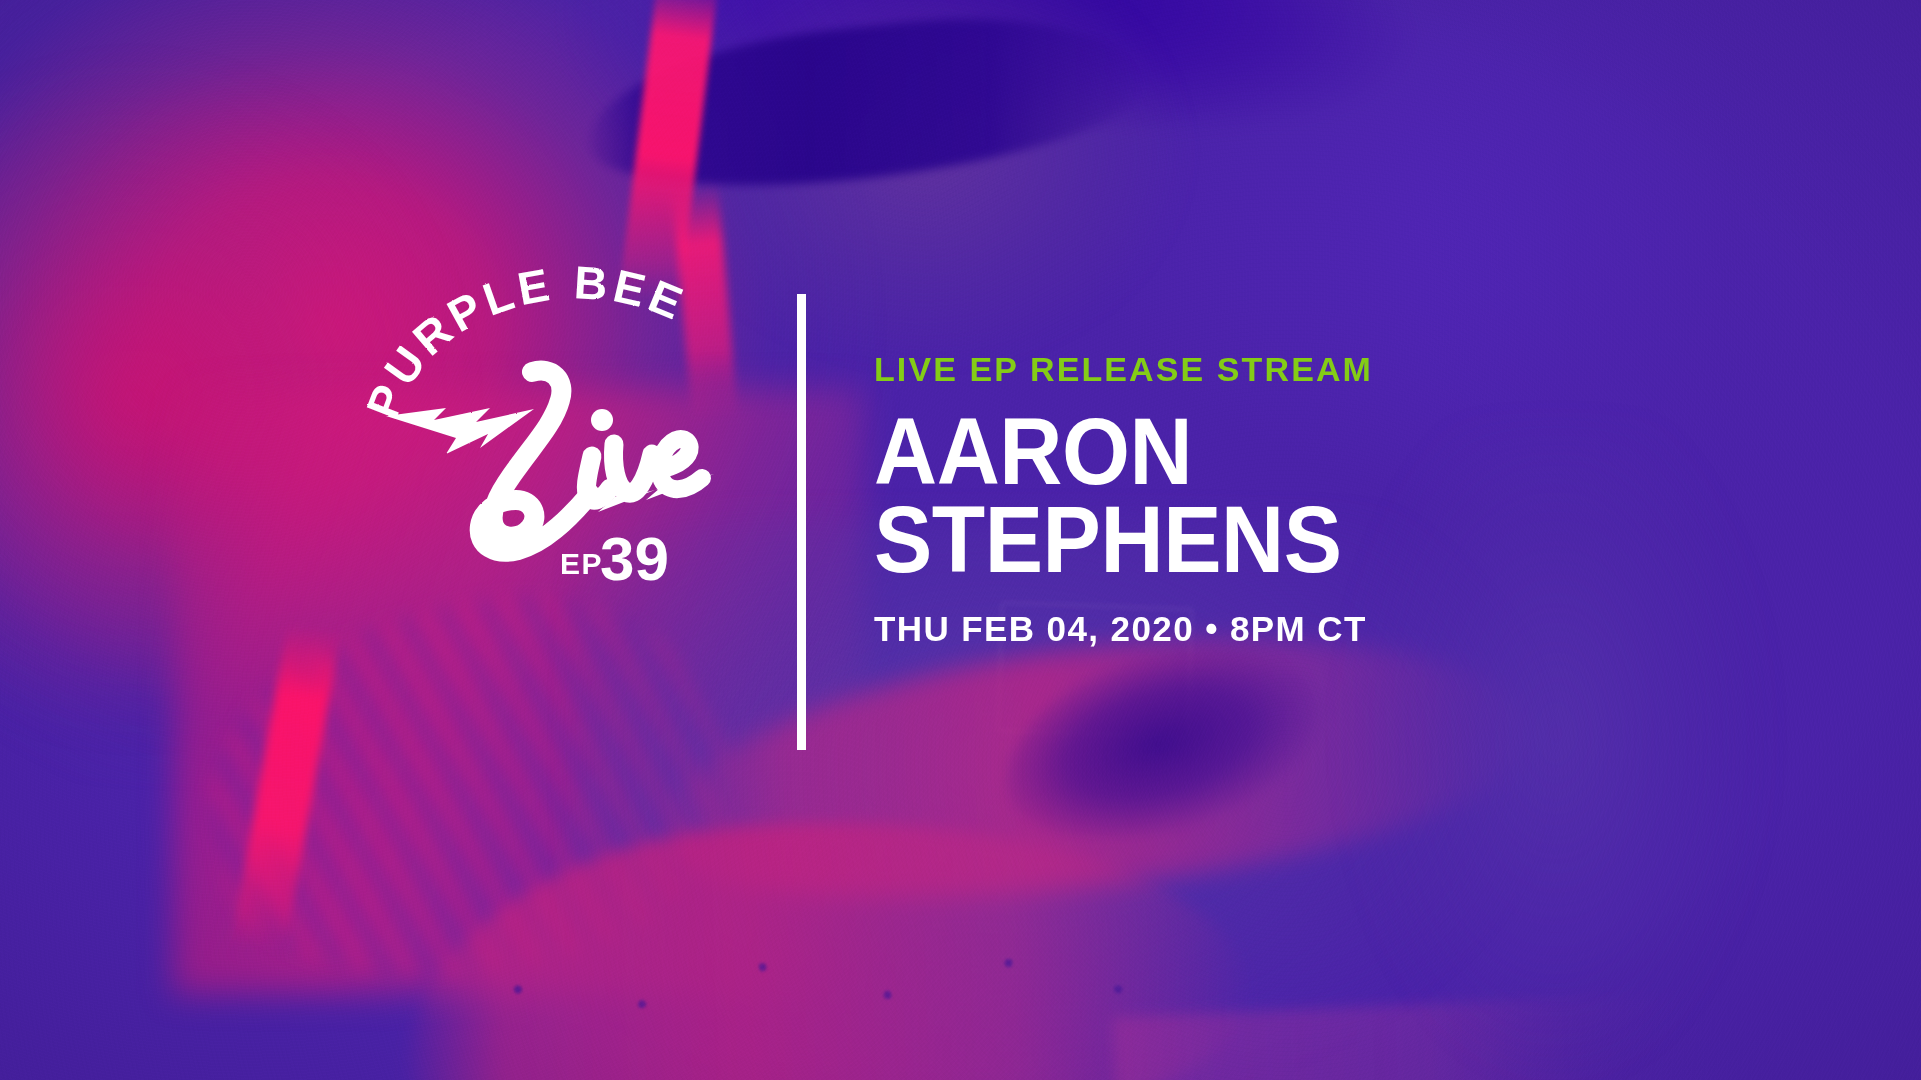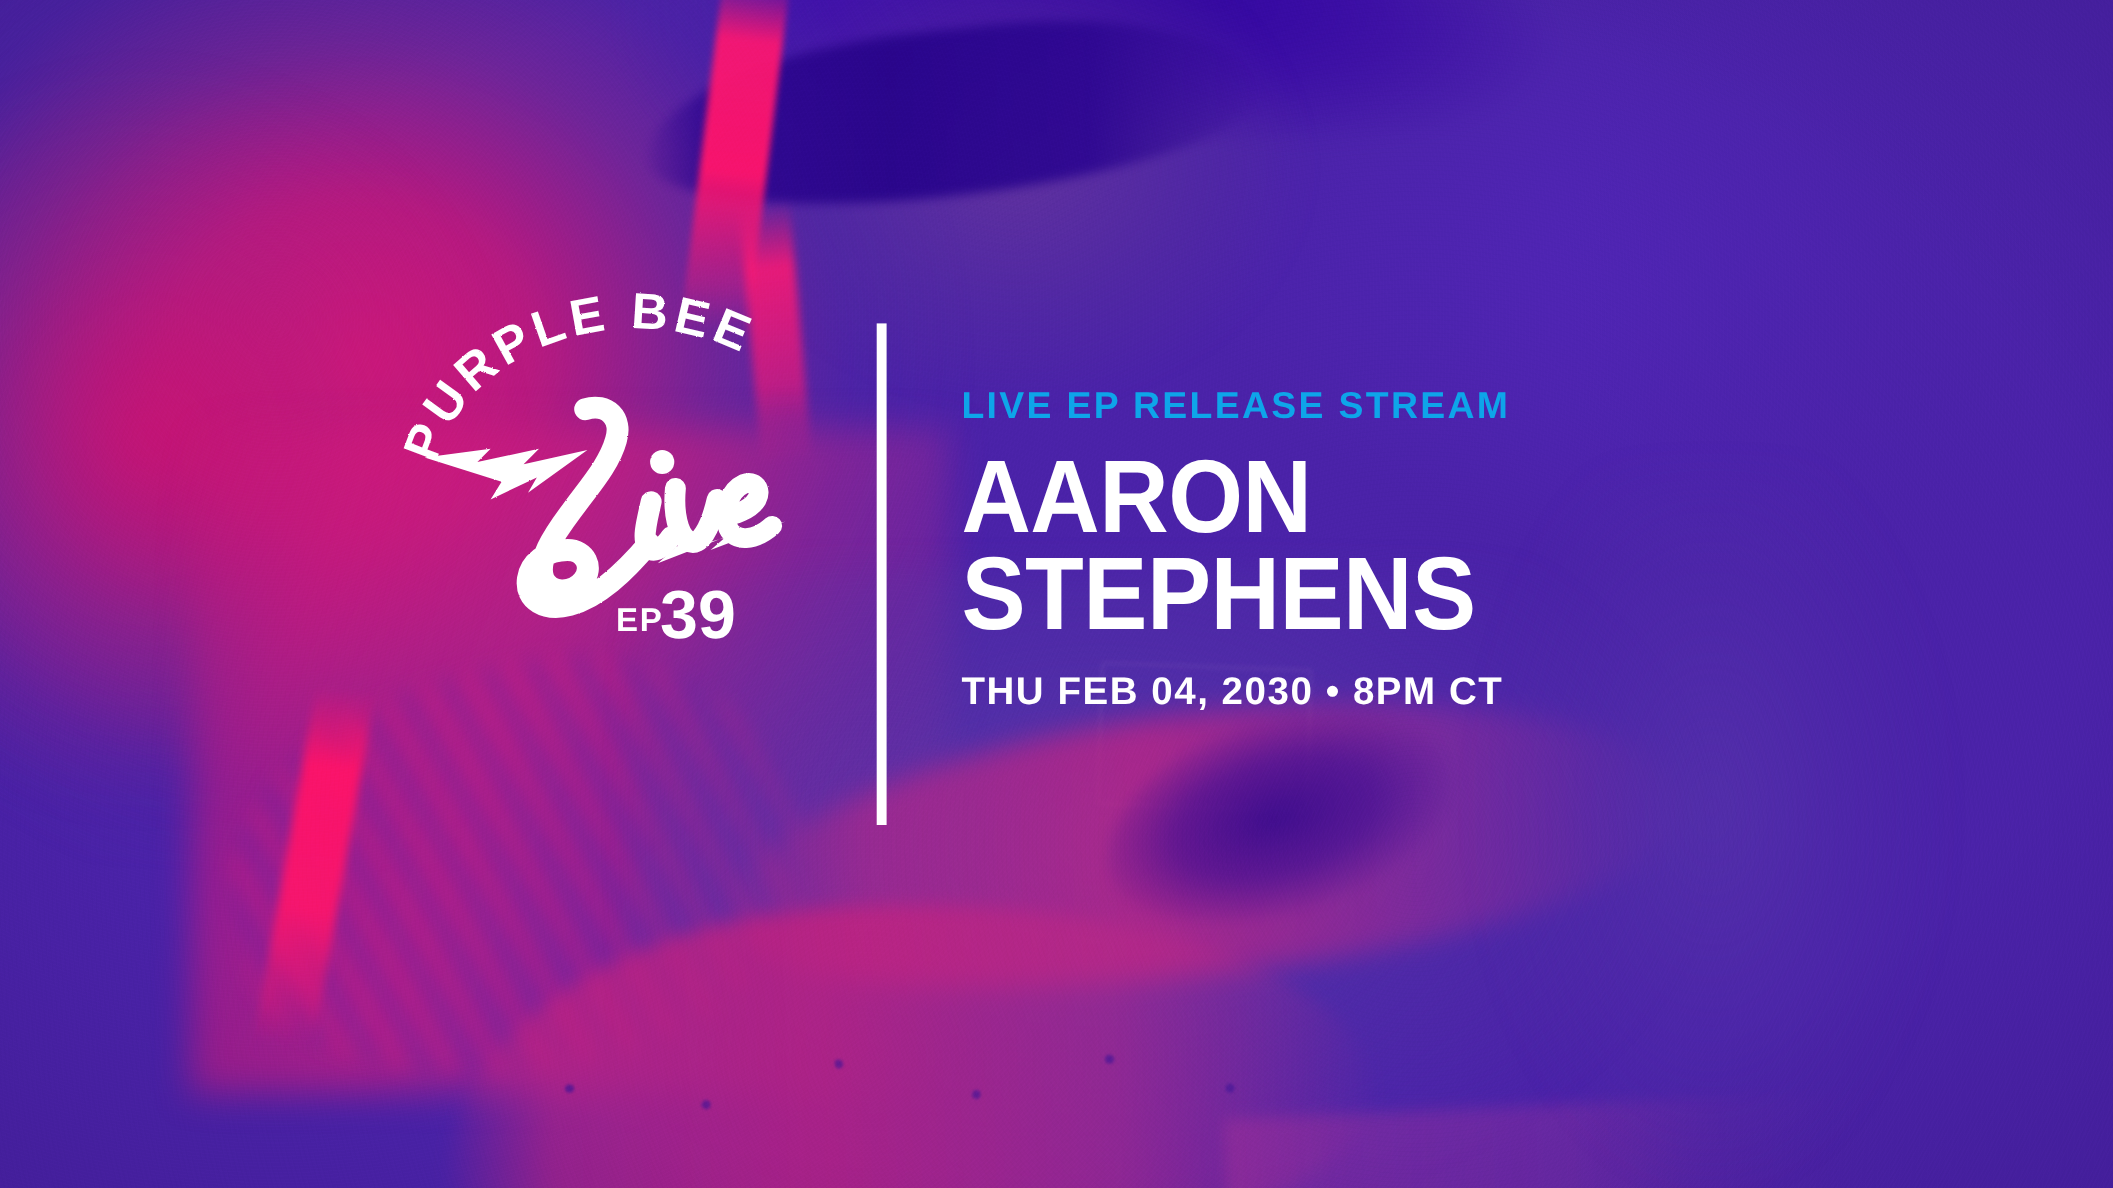--- a/index.html
+++ b/index.html
@@ -329,21 +329,21 @@
     background: #ffffff;
   }
 
   
   .text-block {
     position: absolute;
     left: 874px;
     top: 352px;
   }
   .kicker {
-    color: #0ea5e9;
+    color: #84cc16;
     font-size: 34px;
     font-weight: 700;
     letter-spacing: 2.1px;
     line-height: 1;
     margin: 0 0 22px 0;
     white-space: nowrap;
     font-stretch: condensed;
   }
   .artist-name {
     color: #ffffff;
@@ -445,16 +445,16 @@
   </div>
 
   <div class="divider"></div>
 
   <div class="text-block">
     <p class="kicker">LIVE EP RELEASE STREAM</p>
     <h1 class="artist-name">
       <span class="line">AARON</span>
       <span class="line">STEPHENS</span>
     </h1>
-    <p class="datetime">THU FEB 04, 2030 • 8PM CT</p>
+    <p class="datetime">THU FEB 04, 2020 • 8PM CT</p>
   </div>
 
 </div>
 
 </body></html>

